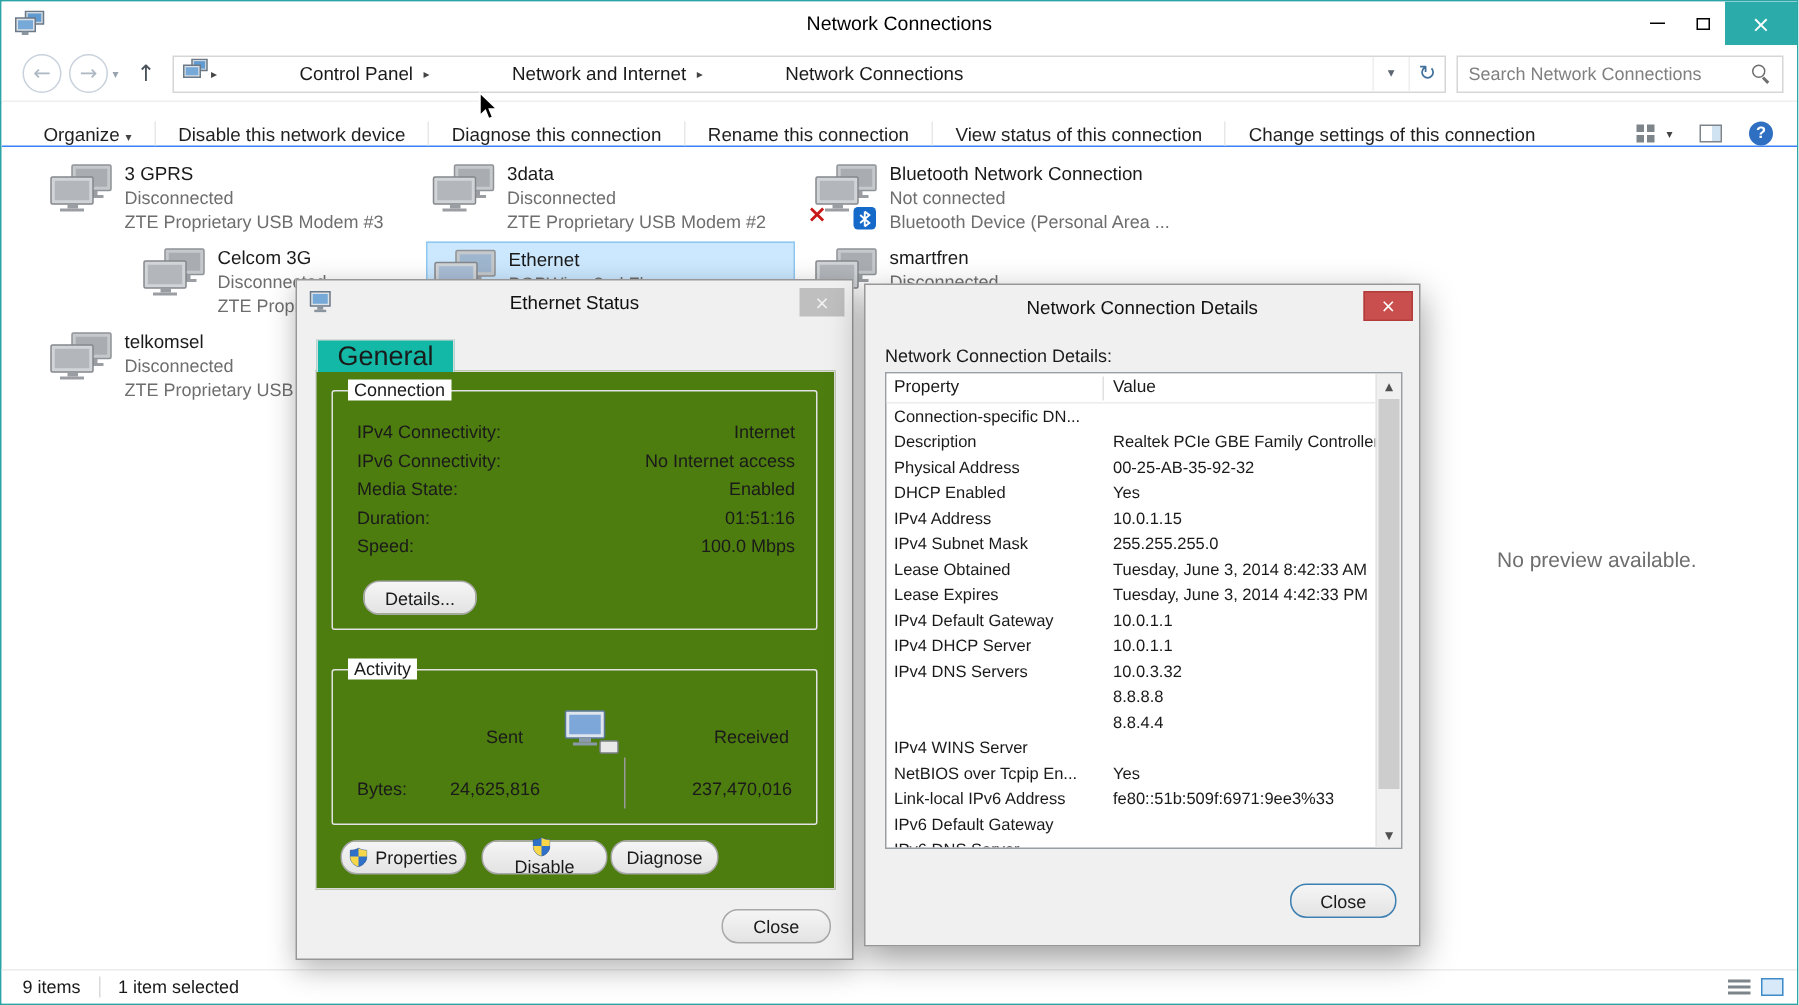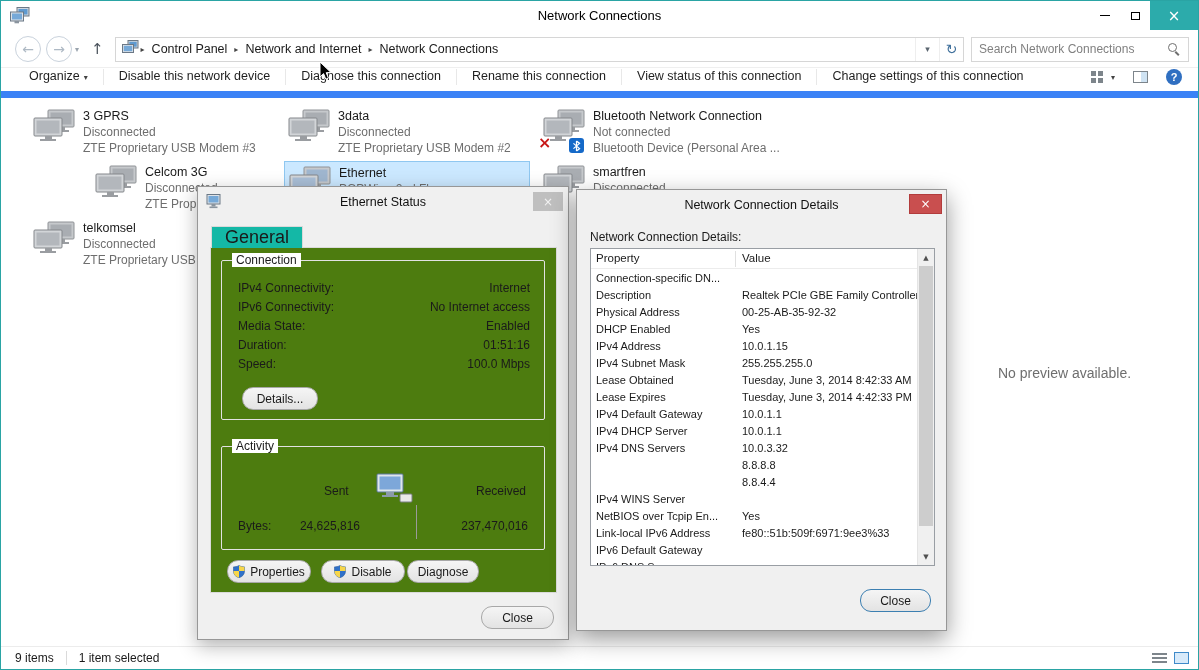--- a/index.html
+++ b/index.html
@@ -26,41 +26,41 @@
   .navbar { position:absolute; top:30px; left:0; right:0; height:37px; background:#fff;
             border-bottom:1px solid #efefef; display:flex; align-items:center; padding:0 9px; }
   .nav-circle { width:26px; height:26px; border-radius:50%; border:1px solid #c9d2dc;
                 color:#aeb9c4; display:flex; align-items:center; justify-content:center;
                 font-size:14px; margin-left:5px; flex:none; font-family:"DejaVu Sans",sans-serif; }
   .nav-chevron { color:#9aa4ae; font-size:8px; margin:0 5px 0 3px; font-family:"DejaVu Sans",sans-serif; }
   .nav-up { color:#4a525b; font-size:15px; margin:0 11px 0 7px; font-family:"DejaVu Sans",sans-serif; }
   .addressbar { flex:1; height:25px; border:1px solid #d6d6d6; background:#fff;
                 display:flex; align-items:center; min-width:0; }
   .addr-icon { margin:0 2px 0 6px; flex:none; }
-  .crumb { font-size:12.5px; color:#1a1a1a; padding:0 7px; white-space:nowrap; }
+  .crumb { font-size:12.5px; color:#1a1a1a; padding:0 7px; white-space:nowrap;margin-left:48px; }
   .crumb-sep { font-size:8px; color:#444; font-family:"DejaVu Sans",sans-serif; }
   .addr-right { margin-left:auto; display:flex; height:100%; }
   .addr-seg { width:24px; border-left:1px solid #eeeeee; display:flex; align-items:center;
               justify-content:center; font-family:"DejaVu Sans",sans-serif; }
   .addr-seg.chev { color:#5b6670; font-size:9px; }
   .addr-seg.refresh { color:#41719c; font-size:14px; }
   .searchbox { width:218px; height:25px; border:1px solid #d6d6d6; margin-left:7px;
                display:flex; align-items:center; background:#fff; flex:none; }
   .searchbox input { flex:1; min-width:0; border:none; outline:none; font-size:12px;
                      padding:0 7px; color:#333; font-family:inherit; background:transparent; }
   .searchbox input::placeholder { color:#808080; }
   .mag { position:relative; width:14px; height:14px; margin-right:7px; flex:none; }
   .mag::before { content:""; position:absolute; left:1px; top:1px; width:7px; height:7px;
                  border:1.5px solid #6f6f6f; border-radius:50%; }
   .mag::after { content:""; position:absolute; left:9px; top:9px; width:5px; height:1.6px;
                 background:#6f6f6f; transform:rotate(45deg); transform-origin:0 0; }
 
   
   .toolbar { position:absolute; top:68px; left:0; right:0; height:29px; background:#fff;
-             border-bottom:7px solid #3b82f6; display:flex; align-items:flex-start;
+             border-bottom:1px solid #3b82f6; display:flex; align-items:flex-end;
              font-size:12.5px; color:#1f1f1f; }
   .tb-item { padding:0 15px; white-space:nowrap; }
   .tb-item.first { margin-left:13px; }
   .tb-caret { font-size:8px; color:#444; margin-left:4px; font-family:"DejaVu Sans",sans-serif; }
   .tb-sep { width:1px; height:16px; background:#e8e8e8; flex:none; }
   .tb-right { margin-left:auto; display:flex; align-items:center; gap:18px; margin-right:16px; }
   .icon-tiles { position:relative; width:13px; height:13px; display:inline-block; }
   .icon-tiles::before { content:""; position:absolute; left:0; top:0; width:5px; height:5px;
                         background:#7d8popping58b; background:#7d858b;
                         box-shadow:7px 0 #7d858b, 0 7px #7d858b, 7px 7px #7d858b; }
@@ -134,21 +134,21 @@
   .sent-label { margin-left:86px; }
   .activity-icon { margin-left:22px; }
   .received-label { margin-left:auto; margin-right:4px; }
   .bytes-row { position:absolute; top:70px; left:16px; right:14px; height:20px;
                font-size:12px; color:#1a1a1a; }
   .bytes-label { position:absolute; left:0; top:2px; }
   .sent-value { position:absolute; right:170px; top:2px; }
   .bytes-divider { position:absolute; left:178px; top:-12px; width:1px; height:34px; background:#9a9a9a; }
   .received-value { position:absolute; right:2px; top:2px; }
   #btn-properties { left:16px; top:312px; width:84px; height:23px; }
-  #btn-disable { left:110px; top:312px; width:84px; height:23px; }
+  #btn-disable { left:110px; top:312px; width:84px; height:23px;flex-direction:column; }
   #btn-diagnose { left:196px; top:312px; width:72px; height:23px; }
   .shield { margin-right:5px; flex:none; display:flex; }
   #status-close { right:14px; top:419px; width:73px; height:23px; }
 
   
   #details-dialog { left:575px; top:188px; width:371px; height:442px;
                     box-shadow:0 8px 22px rgba(0,0,0,0.40); z-index:6; }
   .details-label { position:absolute; left:13px; top:40px; font-size:12px; color:#1a1a1a; }
   .details-table { position:absolute; left:13px; top:58px; width:345px; height:318px;
                    background:#fff; border:1px solid #999ea4; overflow:hidden; }

